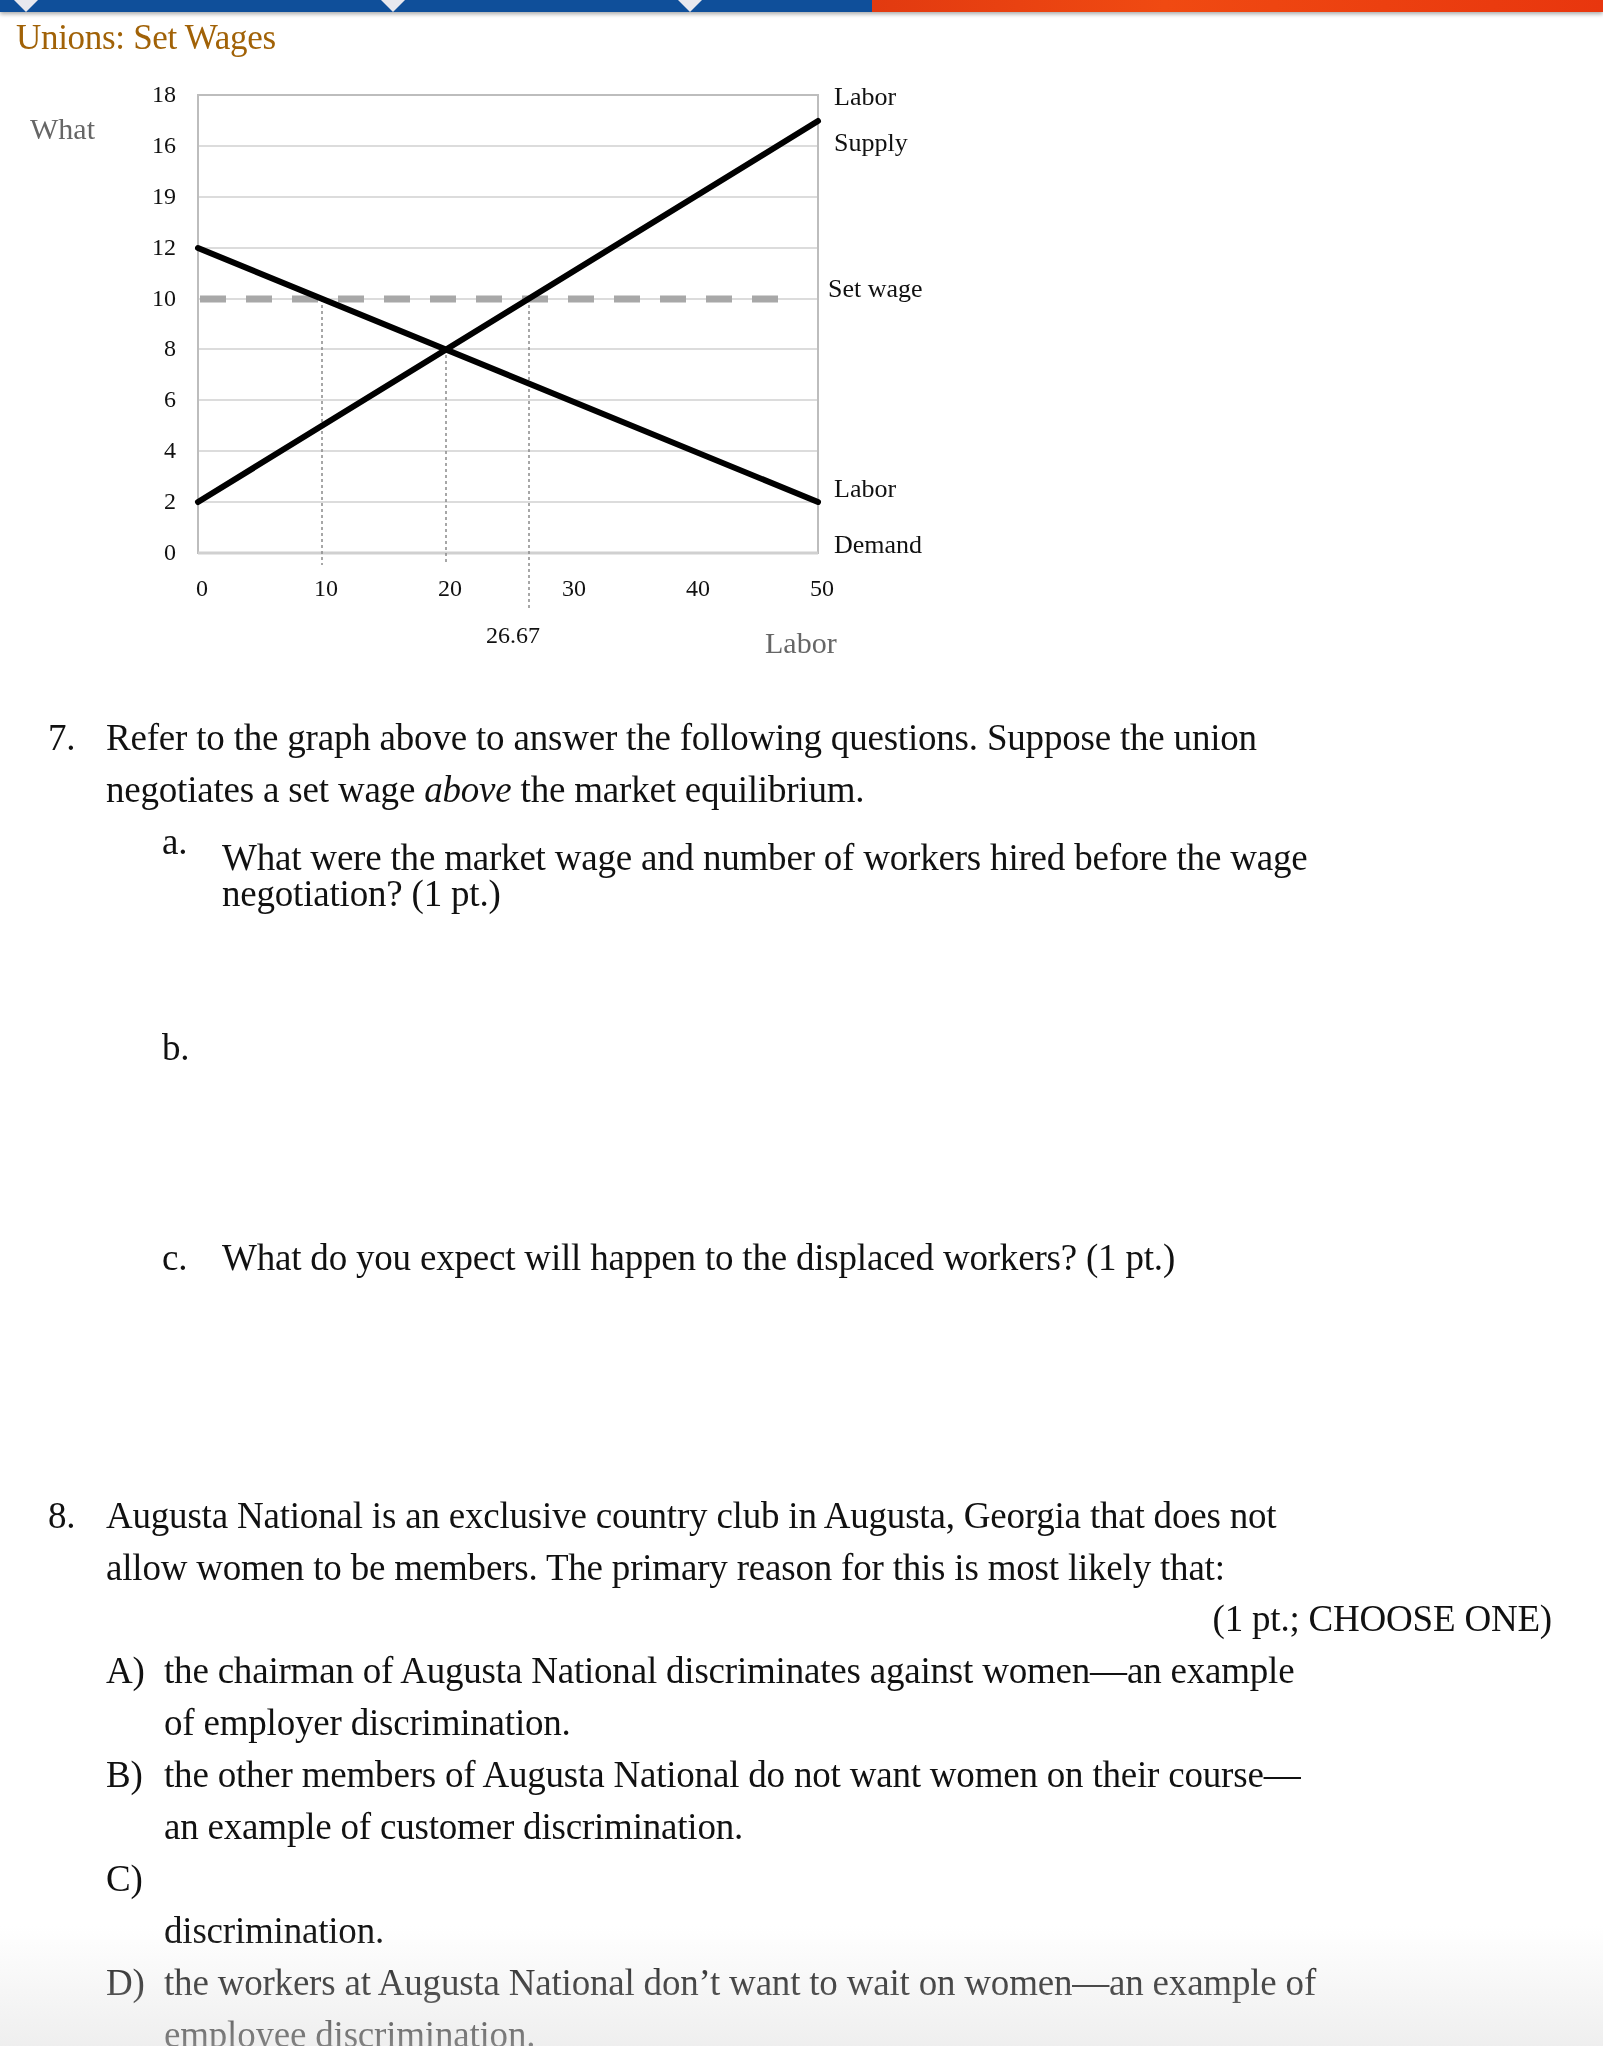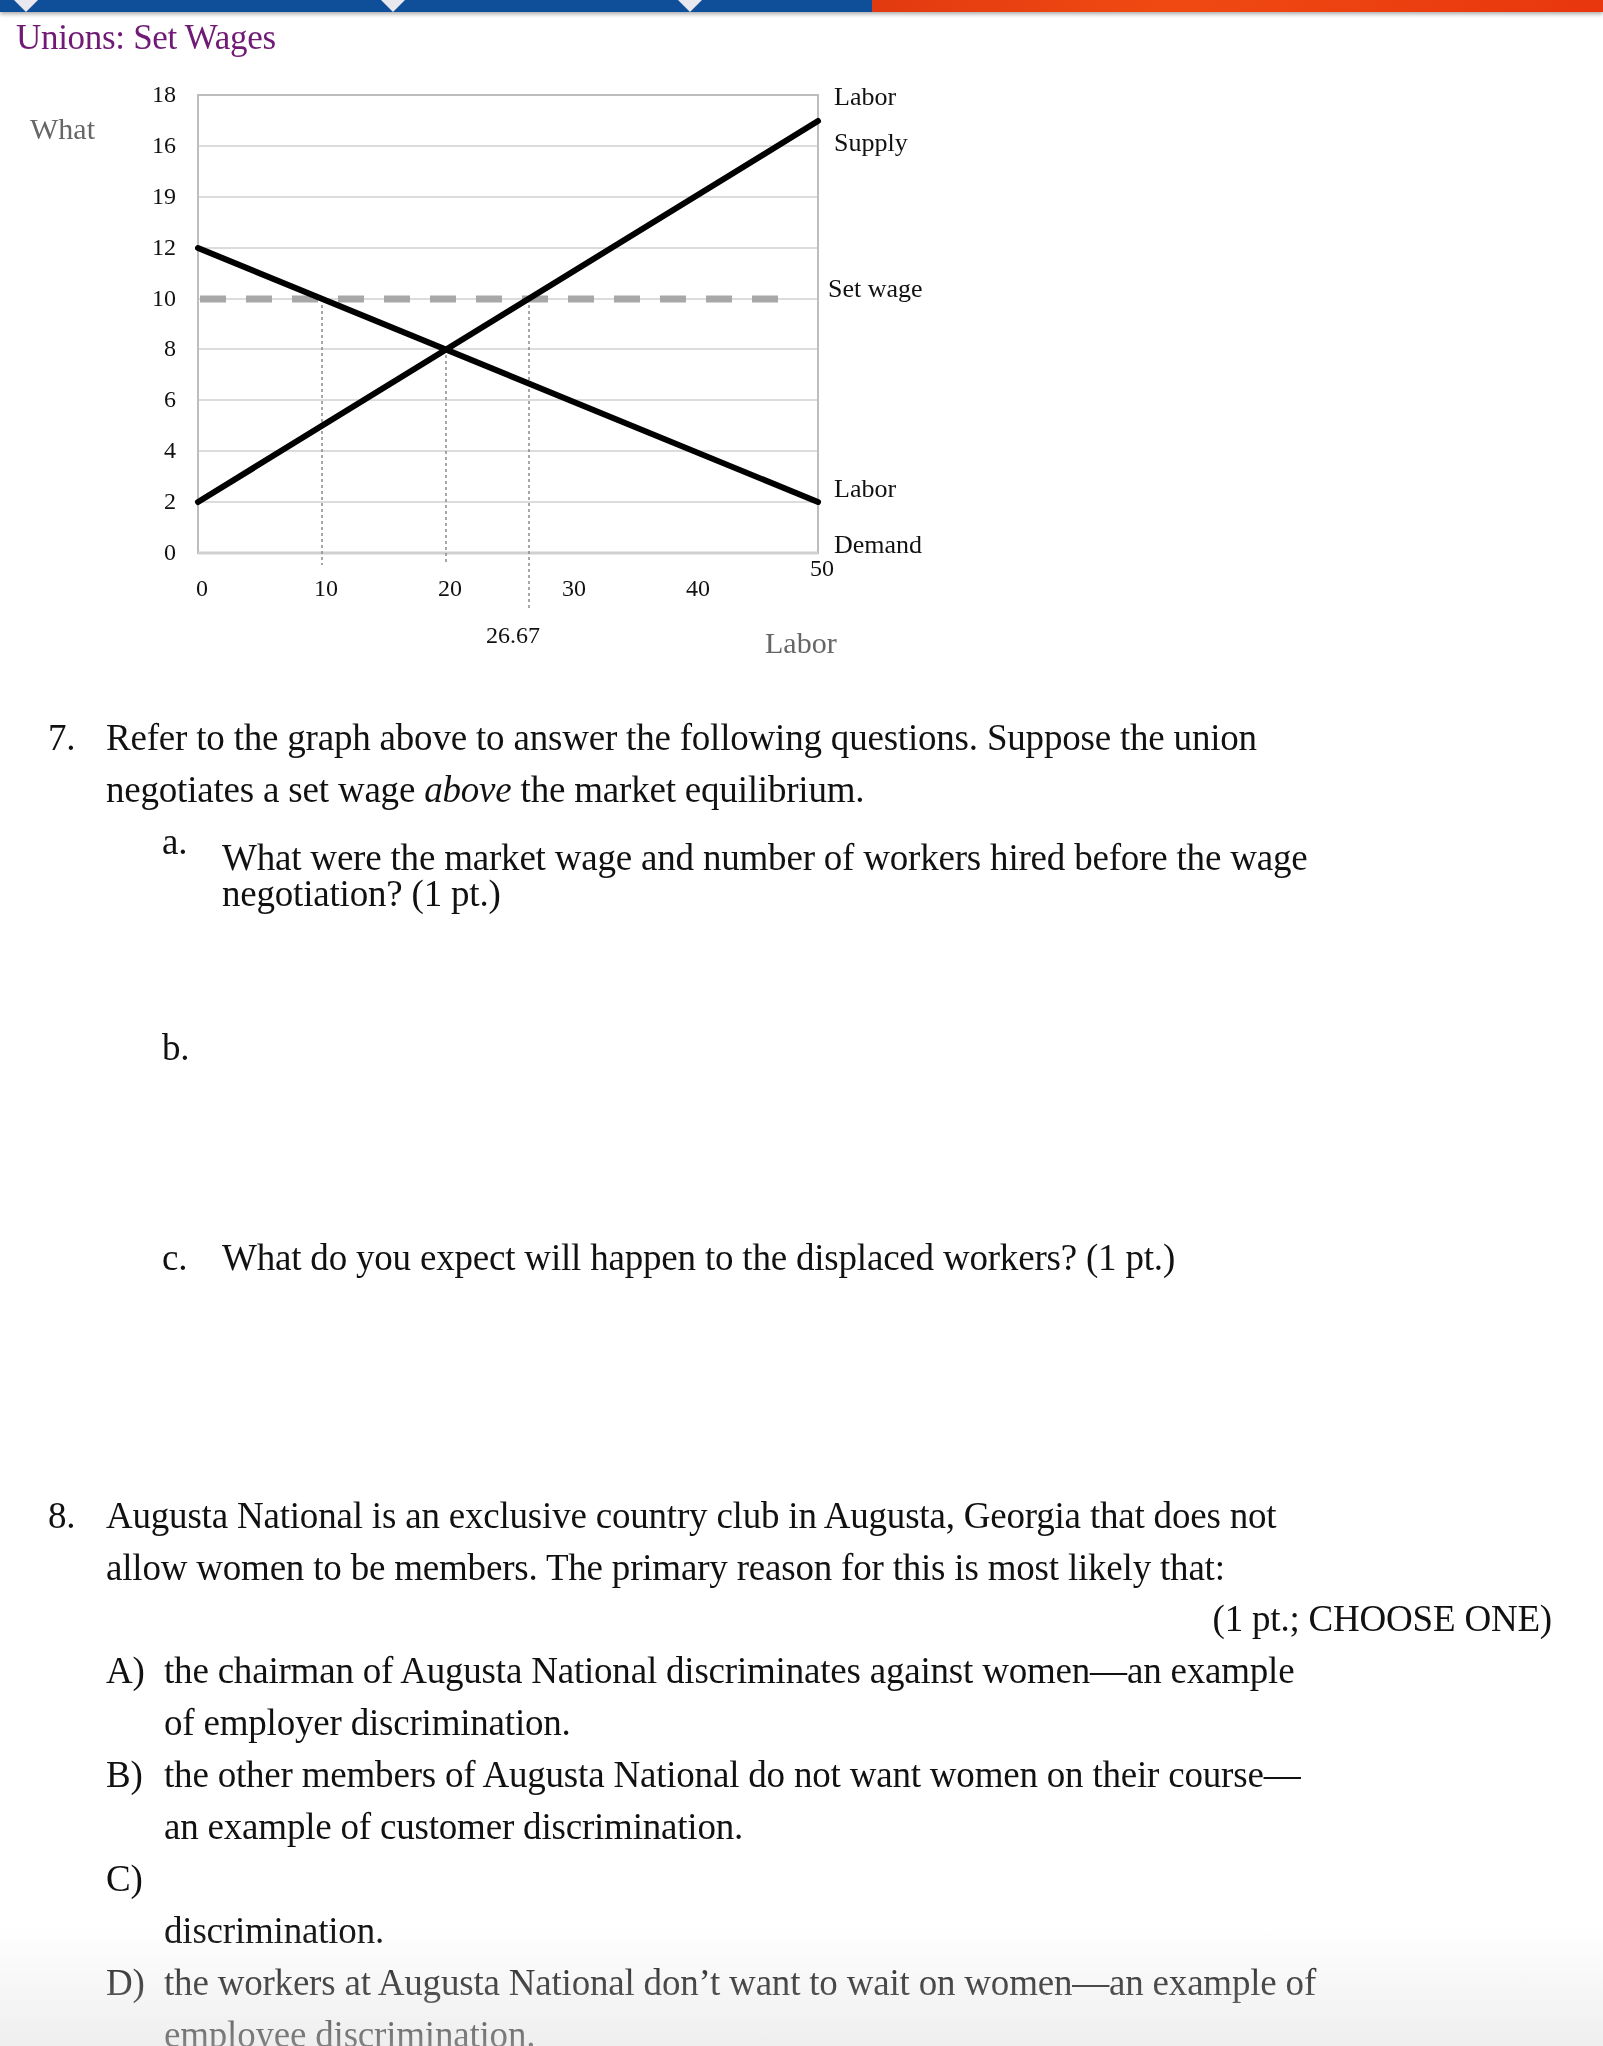--- a/index.html
+++ b/index.html
@@ -12,21 +12,21 @@
     .banner {
       position: absolute; left: 0; top: 0; width: 1603px; height: 12px;
       display: flex; box-shadow: 0 2px 4px rgba(0,0,0,0.35);
     }
     .banner .blue { width: 872px; height: 12px; background: #0f4f9a; position: relative; overflow: hidden; }
     .banner .red { flex: 1; height: 12px; background: linear-gradient(90deg,#e23a10,#f04a12 40%,#e8360e); }
     .banner .star { position: absolute; top: -6px; width: 0; height: 0;
       border-left: 18px solid transparent; border-right: 18px solid transparent;
       border-top: 18px solid #e8e8ee; }
     .doc-title {
-      position: absolute; left: 16px; top: 18px; font-size: 35px; color: #701a75;
+      position: absolute; left: 16px; top: 18px; font-size: 35px; color: #a16207;
       letter-spacing: -0.3px;
     }
     .chart { position: absolute; left: 0; top: 70px; width: 1000px; height: 610px; }
     .chart svg { position: absolute; left: 0; top: 0; }
     .chart .lbl { position: absolute; font-size: 26px; color: #111; white-space: nowrap; }
     .chart .tick { position: absolute; font-size: 24px; color: #111; }
     .chart .ytick { width: 40px; text-align: right; }
     .chart .xtick { width: 40px; text-align: center; }
     .chart .axis-title { position: absolute; font-size: 30px; color: #666; }
     .q { position: absolute; font-size: 37px; line-height: 52px; color: #111; letter-spacing: -0.2px; }
@@ -90,21 +90,21 @@
   <div class="tick ytick" style="left:136px; top:164px;">12</div>
   <div class="tick ytick" style="left:136px; top:113px;">19</div>
   <div class="tick ytick" style="left:136px; top:62px;">16</div>
   <div class="tick ytick" style="left:136px; top:11px;">18</div>
 
   <div class="tick xtick" style="left:182px; top:505px;">0</div>
   <div class="tick xtick" style="left:306px; top:505px;">10</div>
   <div class="tick xtick" style="left:430px; top:505px;">20</div>
   <div class="tick xtick" style="left:554px; top:505px;">30</div>
   <div class="tick xtick" style="left:678px; top:505px;">40</div>
-  <div class="tick xtick" style="left:802px; top:485px;">50</div>
+  <div class="tick xtick" style="left:802px; top:505px;">50</div>
 
   <div class="tick" style="left:486px; top:552px;">26.67</div>
 
   <div class="lbl" style="left:834px; top:12px;">Labor</div>
   <div class="lbl" style="left:834px; top:58px;">Supply</div>
   <div class="lbl" style="left:828px; top:204px;">Set wage</div>
   <div class="lbl" style="left:834px; top:404px;">Labor</div>
   <div class="lbl" style="left:834px; top:460px;">Demand</div>
 </div>
 

